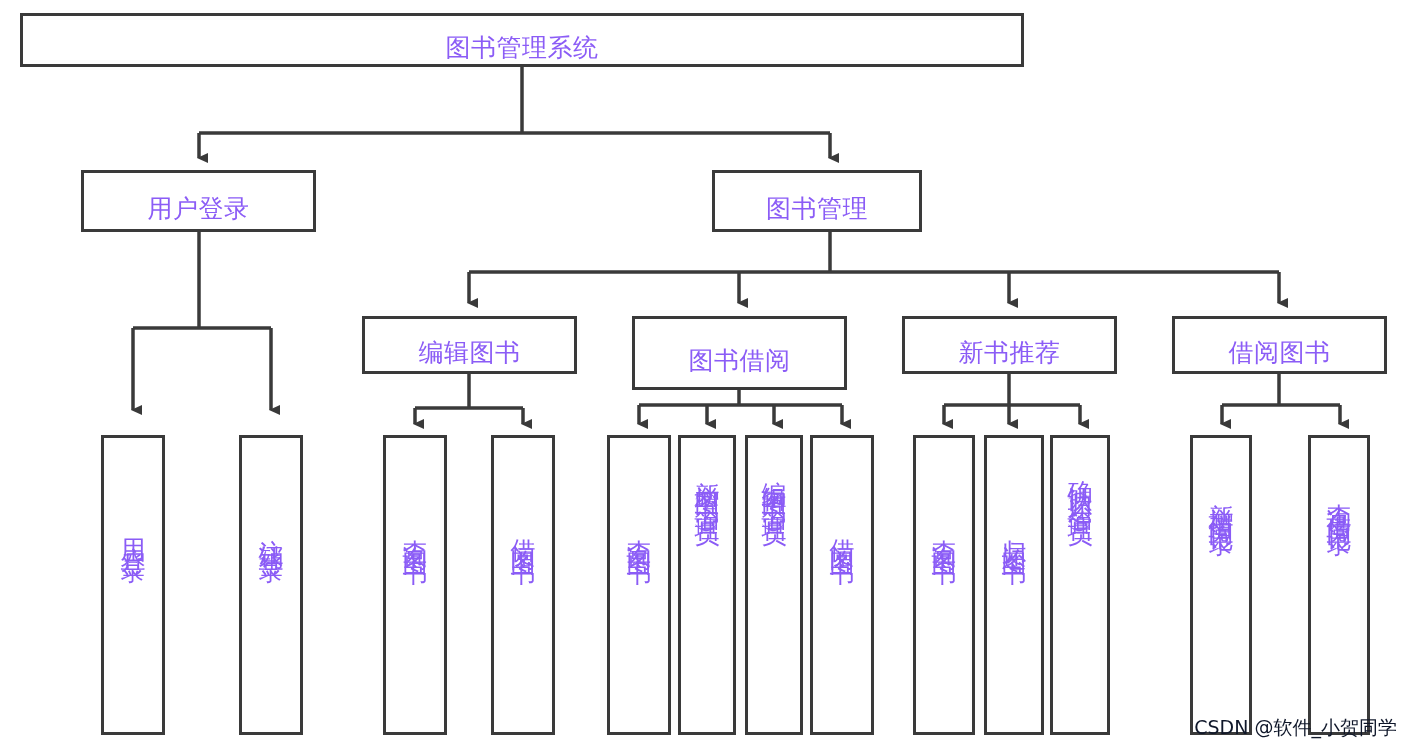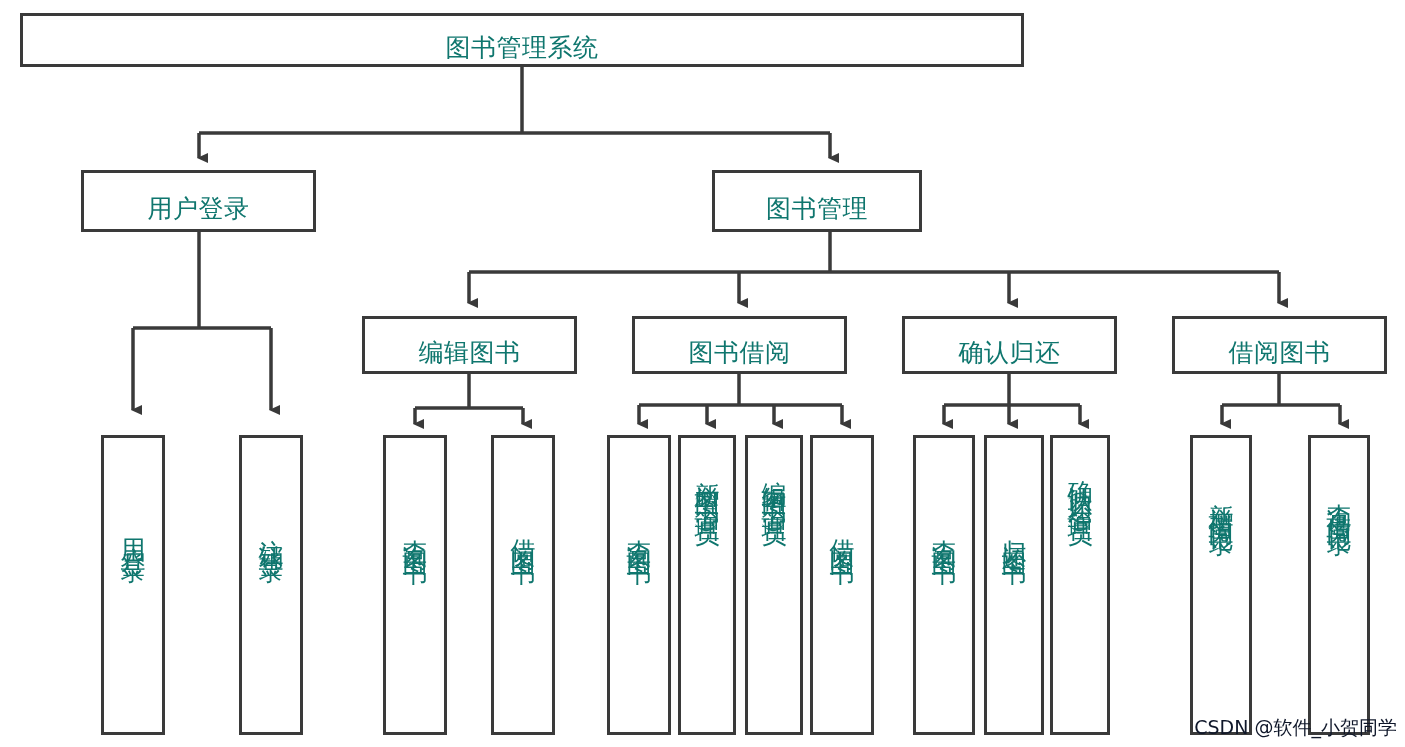--- a/index.html
+++ b/index.html
@@ -15,21 +15,21 @@
     position:absolute;
     box-sizing:border-box;
     background:#ffffff;
     border:3px solid #3a3a3a;
     display:flex;
     align-items:center;
     justify-content:center;
     z-index:3;
   }
   .node .lbl{
-    color:#0f766e;
+    color:#8b5cf6;
     line-height:1.0;
     white-space:nowrap;
     letter-spacing:0.5px;
     margin-top:15px;
   }
   .node.horiz .lbl{font-size:25px;}
   .node.vert{
     align-items:flex-start;
     padding-top:22px;
   }
@@ -121,26 +121,26 @@
   </div>
 
   <div class="node horiz" style="left:712px;top:170px;width:210px;height:62px;">
     <span class="lbl">图书管理</span>
   </div>
 
   <div class="node horiz" style="left:362px;top:316px;width:215px;height:58px;">
     <span class="lbl">编辑图书</span>
   </div>
 
-  <div class="node horiz" style="left:632px;top:316px;width:215px;height:58px;">
+  <div class="node horiz" style="left:632px;top:316px;width:215px;height:74px;">
     <span class="lbl">图书借阅</span>
   </div>
 
   <div class="node horiz" style="left:902px;top:316px;width:215px;height:58px;">
-    <span class="lbl">确认归还</span>
+    <span class="lbl">新书推荐</span>
   </div>
 
   <div class="node horiz" style="left:1172px;top:316px;width:215px;height:58px;">
     <span class="lbl">借阅图书</span>
   </div>
 
   <div class="node vert" style="left:101px;top:435px;width:64px;height:300px;padding-top:66px;">
     <span class="lbl">用户登录</span>
   </div>
 

